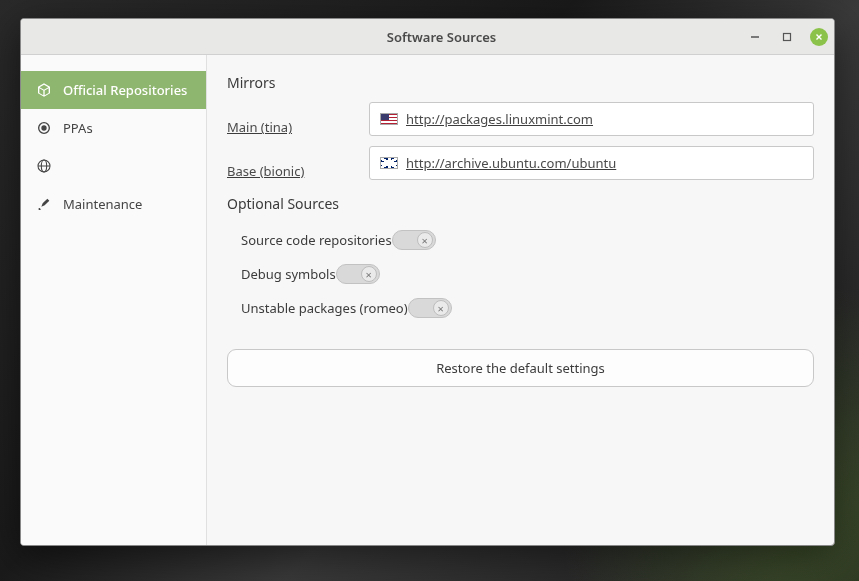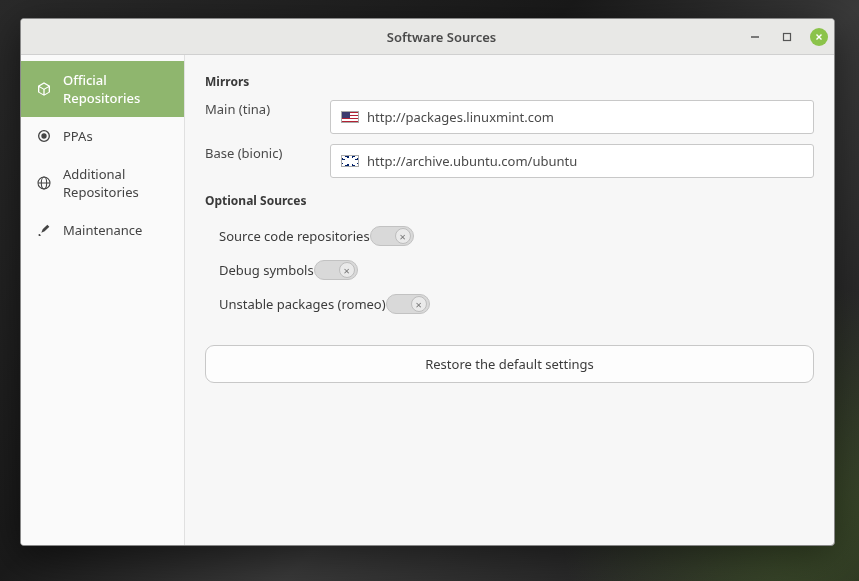--- a/index.html
+++ b/index.html
@@ -54,42 +54,42 @@
 }
 .win-btn.close {
   width: 18px; height: 18px; border-radius: 50%;
   background: #8bc34a; color: #3a5a1a;
 }
 .win-btn svg { display:block; }
 .body {
   flex: 1; display: flex;
 }
 .sidebar {
-  width: 164px; background: #fafafa; border-right: 1px solid #e0e0e0;
-  padding-top: 6px;
+  width: 186px; background: #fafafa; border-right: 1px solid #e0e0e0;
+  padding-top: 16px;
 }
 .side-item {
   display: flex; align-items: center; gap: 10px;
   padding: 10px 14px;
   color: #444; cursor: pointer;
   font-size: 13px;
 }
 .side-item.active {
   background: #8fb66e; color: #fff; font-weight: 500;
 }
 .side-item .icon { width: 18px; height: 18px; display:flex; align-items:center; justify-content:center; flex-shrink:0;}
 .side-item .icon svg { width: 16px; height: 16px; }
 .main {
   flex: 1; padding: 14px 20px; overflow:auto;
 }
 .section-title {
-  font-weight: 700; font-size: 12px; color: #3a3a3a; margin-bottom: 10px; margin-top: 4px;
+  font-weight: 400; font-size: 14px; color: #3a3a3a; margin-bottom: 10px; margin-top: 4px;
 }
 .mirror-row {
-  display: flex; align-items: flex-start; gap: 12px; margin-bottom: 10px;
+  display: flex; align-items: flex-end; gap: 29px; margin-bottom: 10px; text-decoration: underline;
 }
 .mirror-label {
   width: 90px; color: #4a4a4a; font-size: 13px;
 }
 .mirror-field {
   flex: 1; display: flex; align-items: center; gap: 8px;
   background: #fff; border: 1px solid #c8c8c8; border-radius: 3px;
   padding: 7px 10px; cursor: pointer; margin-left: 23px;
 }
 .flag { width: 18px; height: 12px; display:inline-block; border:1px solid #aaa; position:relative; flex-shrink:0;}
@@ -175,21 +175,20 @@
         <span>PPAs</span>
       </div>
       <div class="side-item">
         <span class="icon">
           <svg viewBox="0 0 24 24" fill="none" stroke="#444" stroke-width="1.6">
               <circle cx="12" cy="12" r="9"></circle>
               <ellipse cx="12" cy="12" rx="4" ry="9"></ellipse>
               <line x1="3" y1="12" x2="21" y2="12"></line>
             </svg>
         </span>
-        <span>Additional Repositories</span>
       </div>
       <div class="side-item">
         <span class="icon">
           <svg viewBox="0 0 24 24" fill="#444">
               <path d="M20 7l-3-3-7 7-2 5 5-2 7-7zM4 18c2 0 3 1 3 3H4v-3z"></path>
             </svg>
         </span>
         <span>Maintenance</span>
       </div>
     </div>

